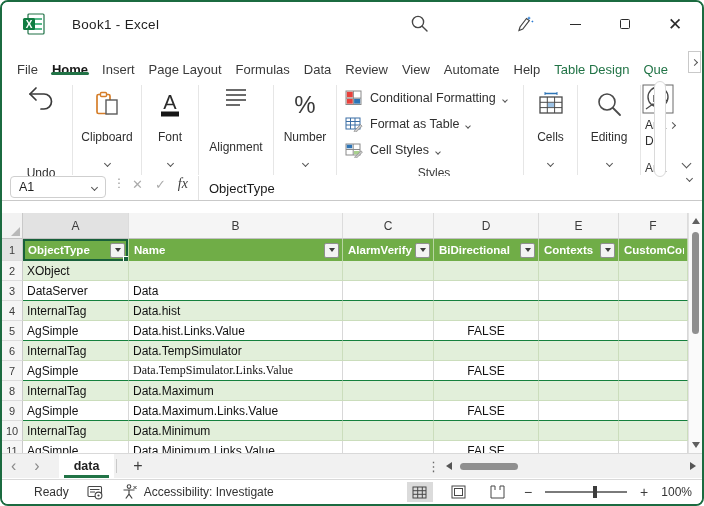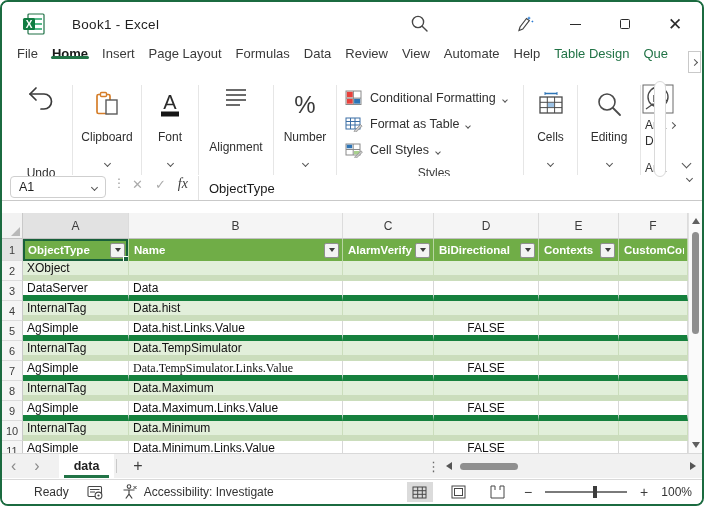--- a/index.html
+++ b/index.html
@@ -12,21 +12,21 @@
   .app-icon{margin-left:20px;width:24px;height:24px;flex:none}
   .title-text{margin-left:26px;font-size:13.5px;color:#1f1f1f;letter-spacing:.3px}
   .tb-search{position:absolute;left:408px;top:12px}
   .tb-buttons{position:absolute;right:2px;top:0;height:44px;display:flex;align-items:center}
   .tb-btn{width:50px;height:44px;display:flex;align-items:center;justify-content:center;color:#2b2b2b}
   .glyph-min{display:inline-block;width:11px;border-top:1.4px solid #2b2b2b}
   .glyph-max{display:inline-block;width:10px;height:10px;border:1.3px solid #2b2b2b;border-radius:1.5px}
   .glyph-close{font-size:17px;line-height:1;color:#2b2b2b}
 
   
-  .tabrow{position:absolute;top:44px;left:0;right:0;height:31px;display:flex;align-items:flex-start;
+  .tabrow{position:absolute;top:44px;left:0;right:0;height:31px;display:flex;align-items:flex-end;
     padding-left:8px;overflow:hidden}
   .rtab{position:relative;display:flex;align-items:center;padding:0 7px;font-size:13px;color:#3a3a3a;white-space:nowrap}
   .rtab:not(:first-child)::before{content:"";position:absolute;left:0;top:8px;bottom:9px;width:1px;background:#E3E3E3}
   .rtab.active{font-weight:700;color:#191919}
   .rtab.active::after{content:"";position:absolute;left:6px;right:6px;bottom:2px;height:3px;background:#217346;border-radius:2px}
   .rtab.contextual{color:#217346}
   .tab-more{position:absolute;right:1px;top:49px;width:13px;height:22px;border:1px solid #C9C9C9;background:#fff;
     display:flex;align-items:center;justify-content:center;font-size:10px;color:#555}
 
   
@@ -74,21 +74,21 @@
     border-left:9px solid transparent;border-bottom:9px solid #B9B9B9}
   .colhdr{display:flex;align-items:center;justify-content:center;font-size:12px;color:#3c3c3c;background:#F5F5F5;
     border-right:1px solid #DCDCDC;border-bottom:1px solid #C2C2C2;flex:none}
   .colhdr.sel{background:#E2E2E2}
   .grid-row{display:flex;height:20px}
   .grid-row.hrow{height:22px}
   .rowhdr{width:21px;flex:none;background:#F5F5F5;border-right:1px solid #C9C9C9;border-bottom:1px solid #DCDCDC;
     font-size:11px;color:#3c3c3c;display:flex;align-items:center;justify-content:center}
   .rowhdr.sel{background:#E2E2E2}
   .cell{font-size:12px;color:#111;display:flex;align-items:center;padding-left:4px;border-right:1px solid #D8D8D8;
-    border-bottom:6px solid #15803d;overflow:hidden;white-space:nowrap;background:#fff;flex:none}
+    border-bottom:1px solid #15803d;overflow:hidden;white-space:nowrap;background:#fff;flex:none}
   .cell.banded{background:#E2EFDA;border-right-color:#CBDDBC;border-bottom-color:#CBDDBC}
   .cell.center{justify-content:center;padding-left:0}
   .hcell{position:relative;background:#70AD47;color:#fff;font-weight:700;font-size:11.5px;display:flex;
     align-items:center;padding:0 3px 0 5px;border-right:1px solid rgba(255,255,255,.5);overflow:hidden;flex:none}
   .hlabel{overflow:hidden;white-space:nowrap}
   .filter{margin-left:auto;width:15px;height:15px;background:#F3F3F3;border:1px solid #8F8F8F;border-radius:2px;
     display:flex;align-items:center;justify-content:center;flex:none}
   .filter::after{content:"";width:0;height:0;border-left:3.5px solid transparent;border-right:3.5px solid transparent;
     border-top:4.5px solid #3c3c3c}
   .hcell.selected{box-shadow:inset 0 0 0 2px #19603A}

